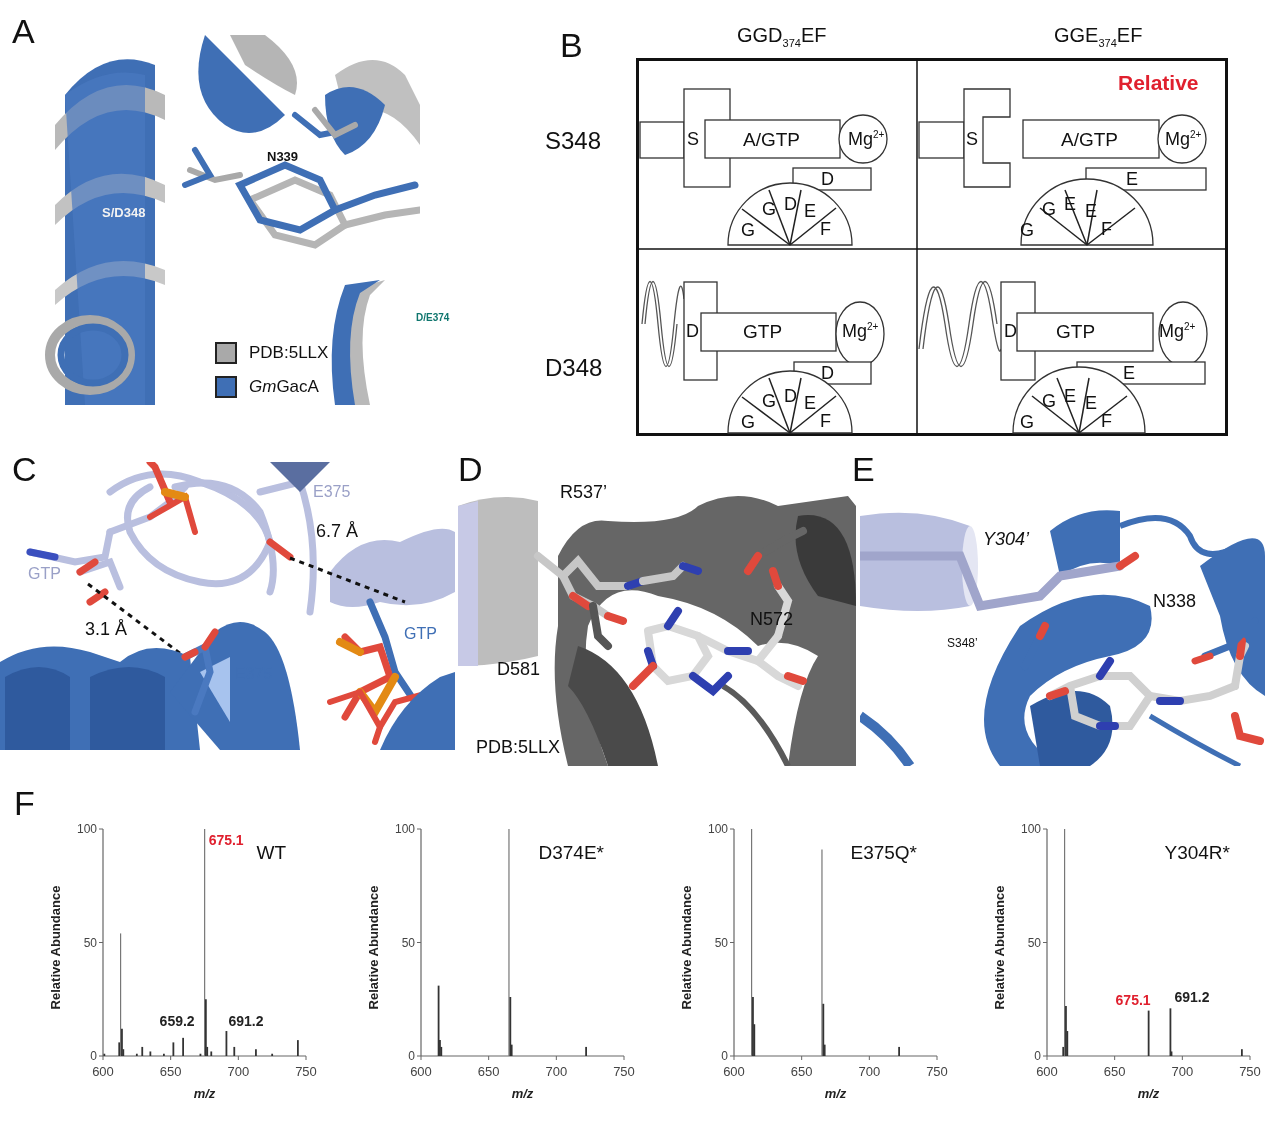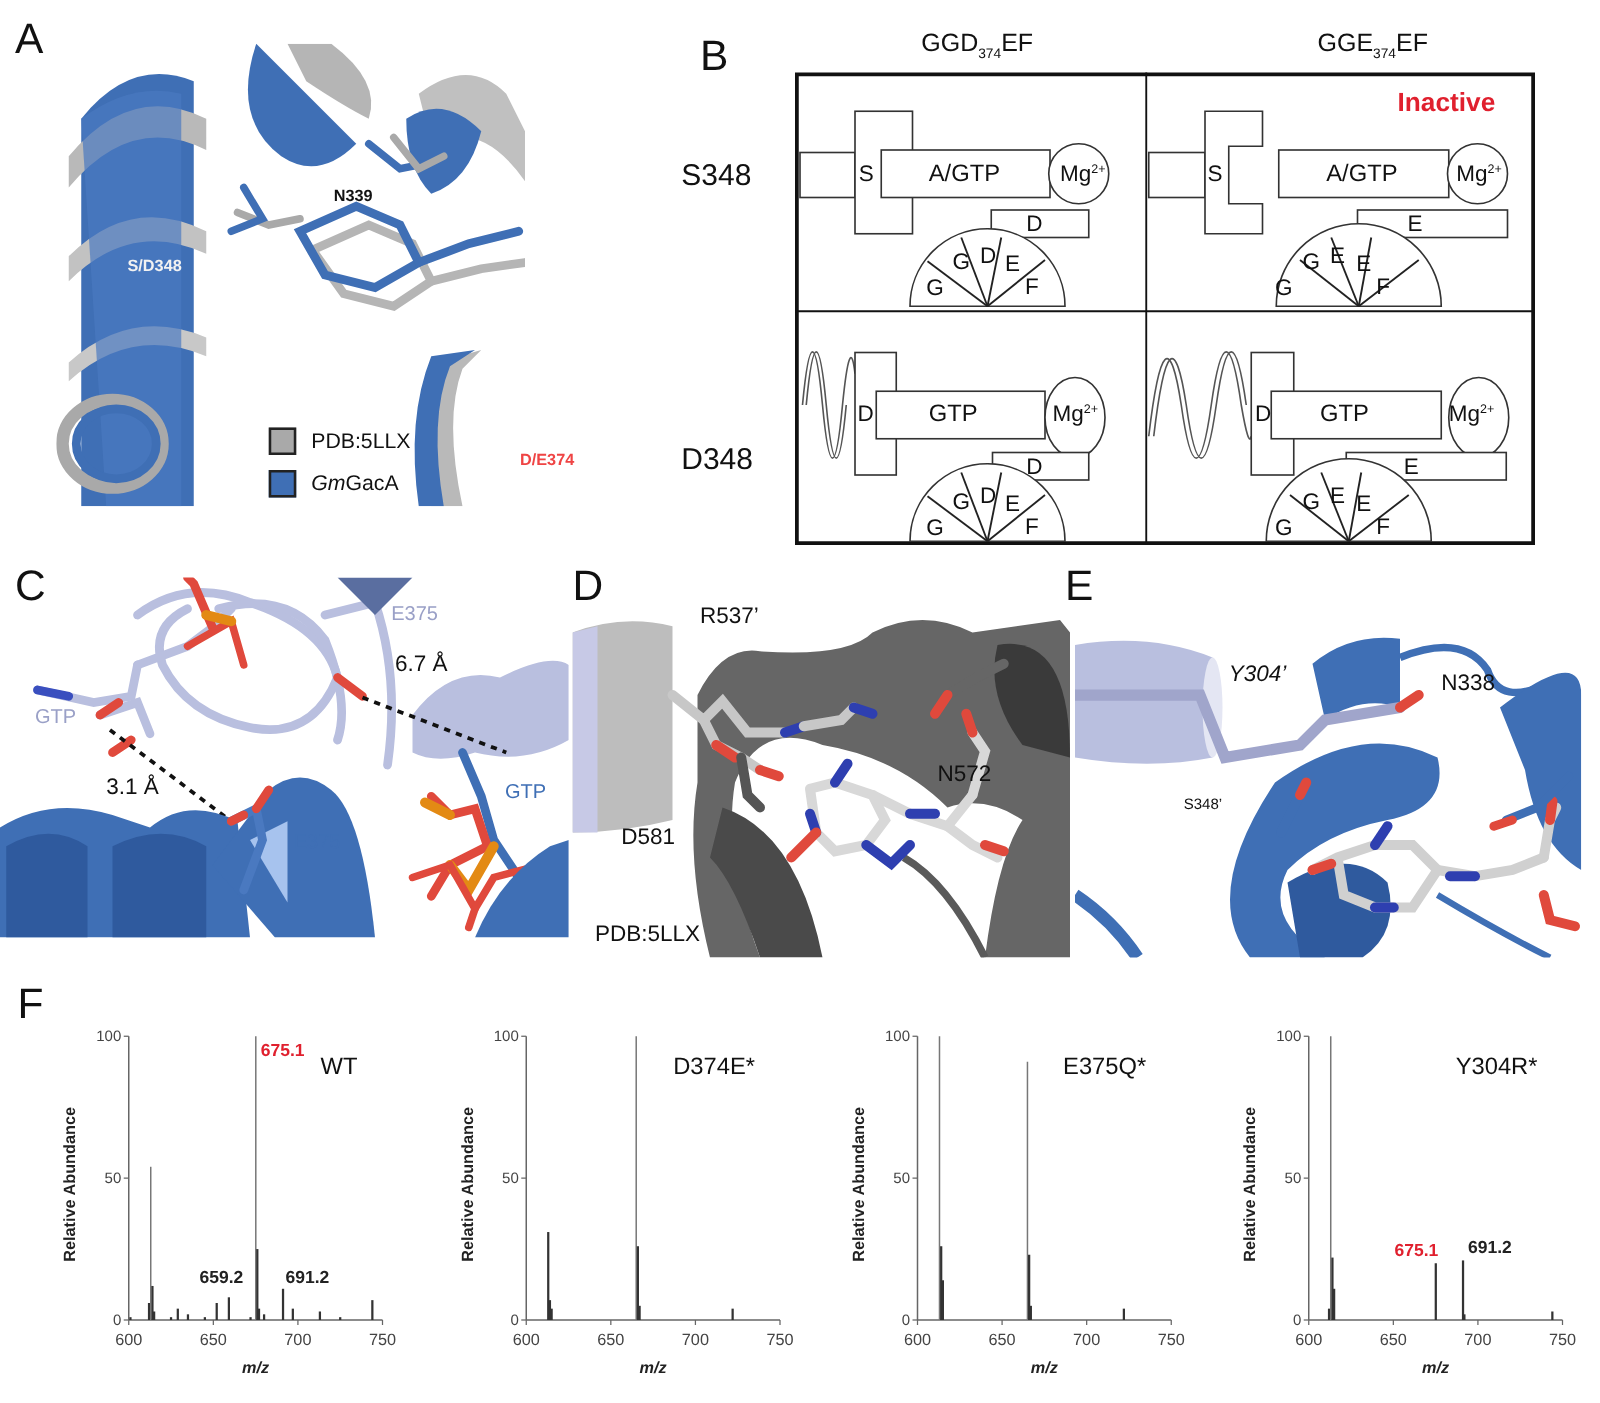--- a/index.html
+++ b/index.html
@@ -46,21 +46,21 @@
     </g>
 
     <circle cx="385" cy="260" r="7" fill="#3f6fb5"></circle>
 
     <path d="M300,370 Q290,300 305,255 L340,245 L325,260 Q310,300 325,370Z" fill="#b9b9b9"></path>
     <path d="M290,370 Q280,300 300,250 L335,245 L315,258 Q298,300 310,370Z" fill="#3f6fb5"></path>
   </svg>
 </div>
 <div class="lbl bold" style="left:267px;top:150px;font-size:13px;color:#111;">N339</div>
 <div class="lbl bold" style="left:102px;top:206px;font-size:13px;color:#f2f2f2;">S/D348</div>
-<div class="lbl bold" style="left:416px;top:313px;font-size:13px;color:#ef4444;margin-top:48px;">D/E374</div>
+<div class="lbl bold" style="left:416px;top:313px;font-size:10px;color:#0f766e;">D/E374</div>
 <div class="abs" style="left:215px;top:342px;">
   <div class="legend-sw" style="left:0;top:0;background:#a9a9a9;"></div>
   <div class="lbl" style="left:34px;top:2px;font-size:17px;">PDB:5LLX</div>
   <div class="legend-sw" style="left:0;top:34px;background:#3f6fb5;"></div>
   <div class="lbl" style="left:34px;top:36px;font-size:17px;">
     <i>Gm</i><span>GacA</span>
   </div>
 </div>
 
 <div class="plabel" style="left:560px;top:28px;">B</div>
@@ -71,21 +71,21 @@
   <span>GGE</span><sub style="font-size:11px;">374</sub><span>EF</span>
 </div>
 <div class="lbl" style="left:545px;top:129px;font-size:24px;">S348</div>
 <div class="lbl" style="left:545px;top:356px;font-size:24px;">D348</div>
 
 <div class="boxB"></div>
 <svg style="left:0;top:0;" width="1280" height="440">
   <line x1="917" y1="58" x2="917" y2="436" stroke="#111" stroke-width="1.5"></line>
   <line x1="636" y1="249" x2="1228" y2="249" stroke="#111" stroke-width="1.5"></line>
 </svg>
-<div class="lbl bold" style="left:1118px;top:72px;font-size:21px;color:#e0202e;">Inactive</div>
+<div class="lbl bold" style="left:1118px;top:72px;font-size:21px;color:#e0202e;">Relative</div>
 
 <svg style="left:636px;top:58px;" width="281" height="191">
   <g fill="#fff" stroke="#333" stroke-width="1.3">
     <rect x="4" y="64" width="44" height="36"></rect>
     <rect x="48" y="31" width="46" height="98"></rect>
     <rect x="69" y="62" width="135" height="38"></rect>
     <circle cx="227" cy="81" r="24"></circle>
     <rect x="157" y="110" width="78" height="22"></rect>
     <path d="M92,187 A62,62 0 0 1 216,187 Z"></path>
   </g>
@@ -319,21 +319,21 @@
       <path d="M300,205 L320,205" stroke="#2e3fb0" stroke-width="8"></path>
       <path d="M375,190 L380,160 L385,150" stroke="#d0d0d0" stroke-width="8"></path>
       <path d="M380,160 L382,145" stroke="#e0493c" stroke-width="8"></path>
       <path d="M375,220 L380,240 L400,245" stroke="#e0493c" stroke-width="8"></path>
       <path d="M345,160 L370,150 L395,125" stroke="#3f6fb5" stroke-width="7"></path>
       <path d="M335,165 L350,160" stroke="#e0493c" stroke-width="7"></path>
     </g>
   </svg>
 </div>
 <div class="lbl" style="left:983px;top:530px;font-size:18px;font-style:italic;">Y304’</div>
-<div class="lbl" style="left:1153px;top:537px;font-size:18px;">N338</div>
+<div class="lbl" style="left:1153px;top:592px;font-size:18px;">N338</div>
 <div class="lbl" style="left:947px;top:637px;font-size:12px;">S348’</div>
 
 <div class="plabel" style="left:14px;top:786px;">F</div>
 
 <div class="abs" id="chart0" style="left:0;top:800px;width:320px;height:322px;">
     <svg width="320" height="322" style="left: 0px; top: 0px;">
       <line x1="103" y1="29" x2="103" y2="256" stroke="#666" stroke-width="1.2"></line>
       <line x1="103" y1="256" x2="306" y2="256" stroke="#666" stroke-width="1.2"></line>
       <line x1="99" y1="256" x2="103" y2="256" stroke="#666" stroke-width="1"></line>
       <text x="97" y="260" text-anchor="end" font-size="12" fill="#444" font-family="Liberation Sans, sans-serif">0</text>

